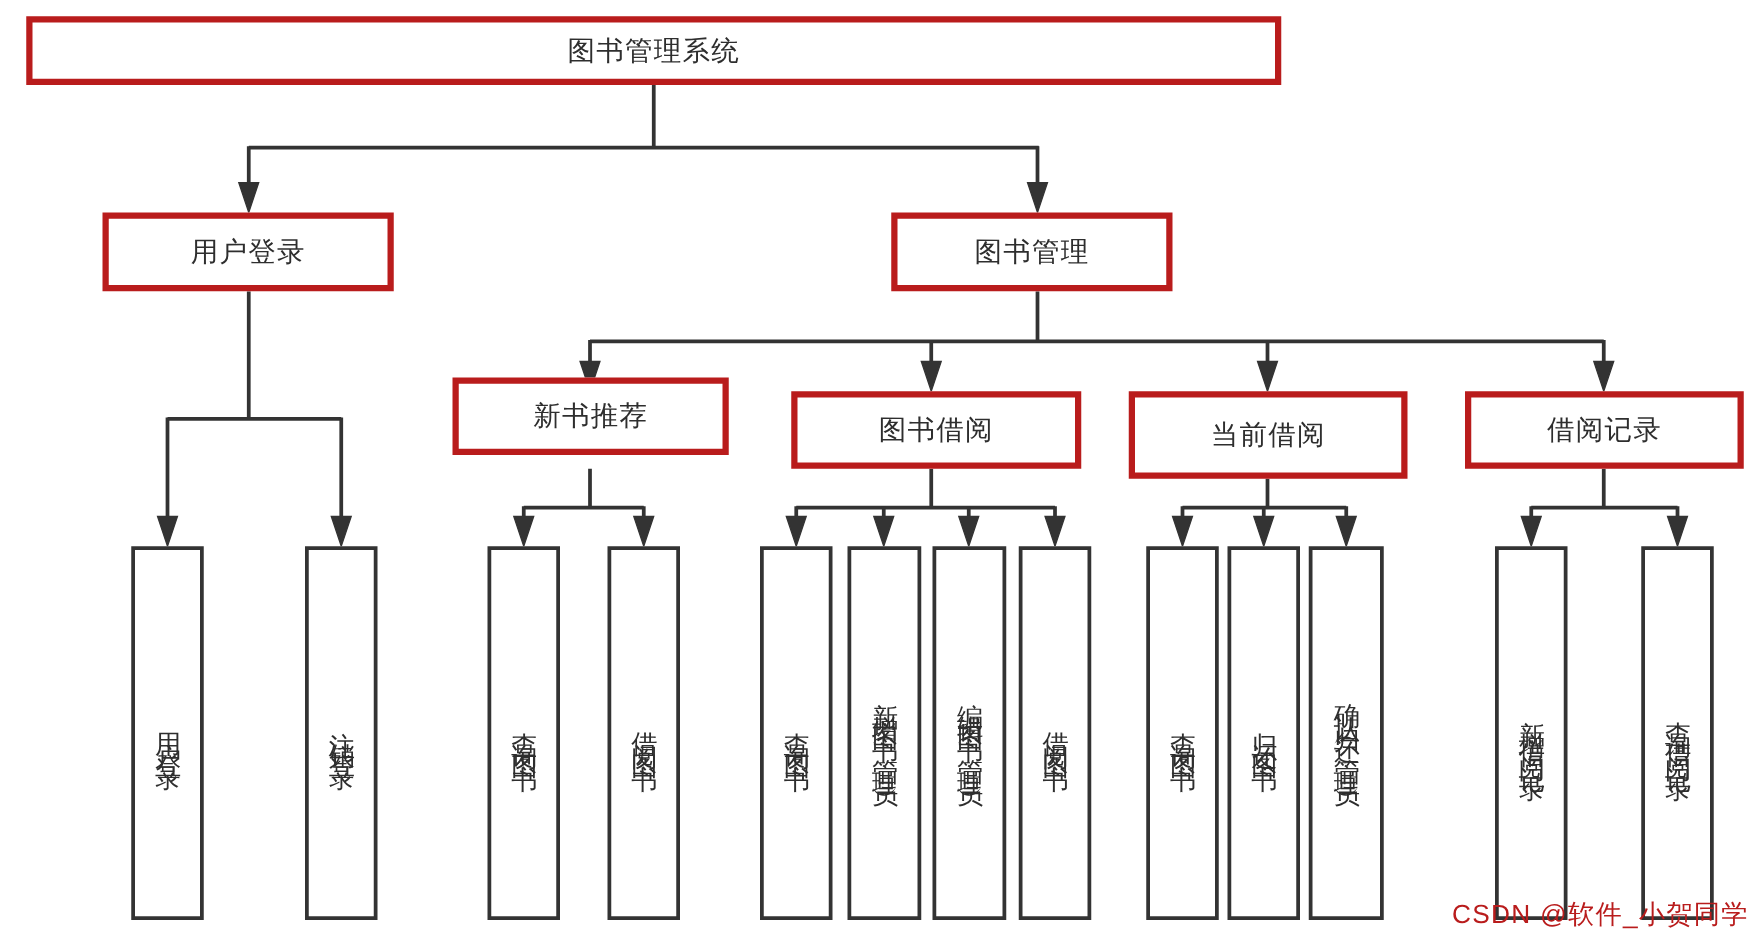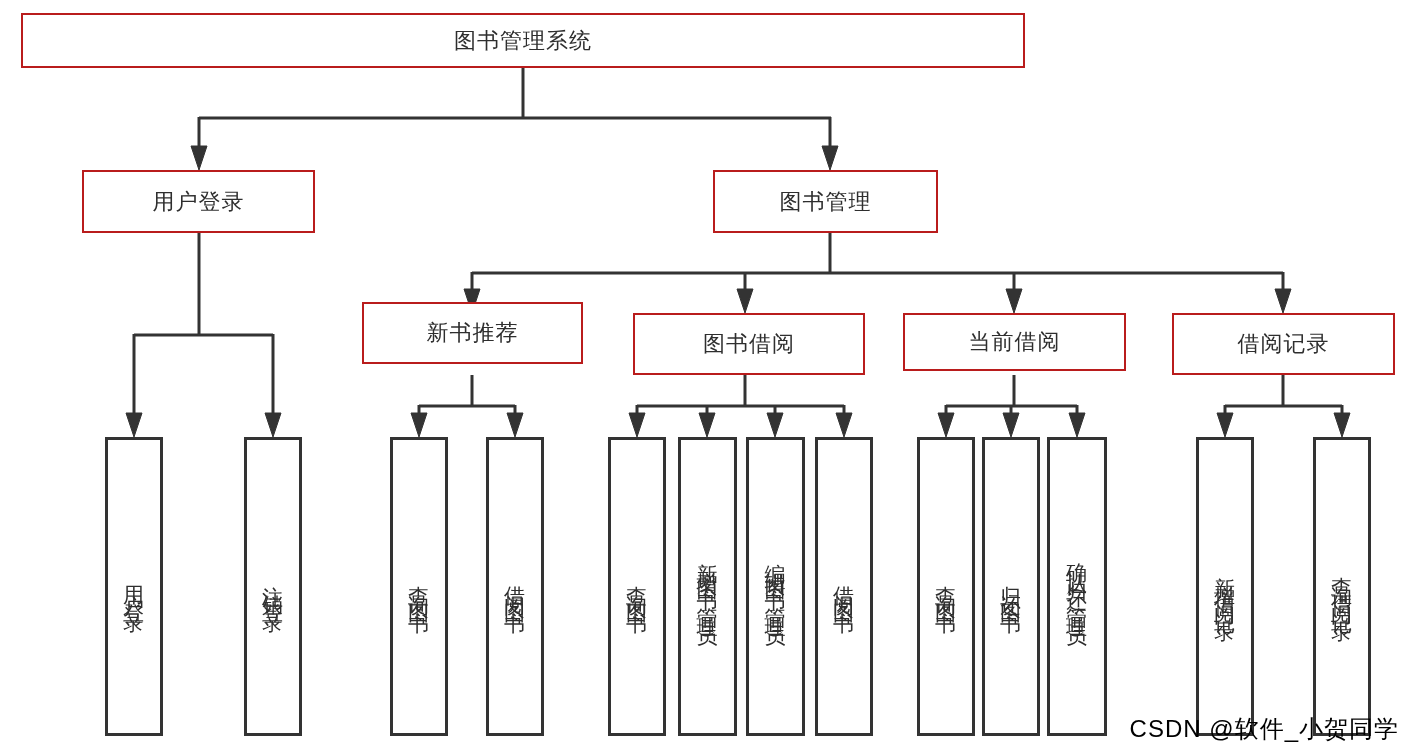--- a/index.html
+++ b/index.html
@@ -18,21 +18,21 @@
   .wires {
     position: absolute;
     left: 0; top: 0;
     width: 1405px; height: 747px;
   }
   .wires line { stroke: #333333; stroke-width: 3; }
   .wires polygon { fill: #333333; stroke: #333333; }
   .node {
     position: absolute;
     background: #ffffff;
-    border: 2px solid #b91c1c;
+    border: 5px solid #b91c1c;
     display: flex;
     align-items: center;
     justify-content: center;
     font-size: 22px;
     letter-spacing: 1px;
     color: #2e2e2e;
   }
   .vnode {
     position: absolute;
     background: #ffffff;
@@ -47,22 +47,22 @@
     font-size: 21px;
     letter-spacing: 9px;
     line-height: 1;
     color: #2e2e2e;
     white-space: nowrap;
   }
   .watermark {
     position: absolute;
     right: 6px;
     bottom: 2px;
-    font-size: 24px;
-    color: #000000;
+    font-size: 21px;
+    color: #b91c1c;
     letter-spacing: 1px;
     pointer-events: none;
   }
 </style>
 </head>
 <body>
 
 <div class="canvas">
 
   <svg class="wires" width="1405" height="747" viewBox="0 0 1405 747" aria-hidden="true">
@@ -127,21 +127,21 @@
     <polygon points="1334,413 1350,413 1342,437"></polygon>
   </svg>
 
   <div class="node" style="left:21px; top:13px; width:1004px; height:55px;">图书管理系统</div>
 
   <div class="node" style="left:82px; top:170px; width:233px; height:63px;">用户登录</div>
   <div class="node" style="left:713px; top:170px; width:225px; height:63px;">图书管理</div>
 
   <div class="node" style="left:362px; top:302px; width:221px; height:62px;">新书推荐</div>
   <div class="node" style="left:633px; top:313px; width:232px; height:62px;">图书借阅</div>
-  <div class="node" style="left:903px; top:313px; width:223px; height:58px;">当前借阅</div>
+  <div class="node" style="left:903px; top:313px; width:223px; height:70px;">当前借阅</div>
   <div class="node" style="left:1172px; top:313px; width:223px; height:62px;">借阅记录</div>
 
   <div class="vnode" style="left:105px; top:437px; width:58px; height:299px;">
     <span class="vtext">用户登录</span>
   </div>
   <div class="vnode" style="left:244px; top:437px; width:58px; height:299px;">
     <span class="vtext">注销登录</span>
   </div>
 
   <div class="vnode" style="left:390px; top:437px; width:58px; height:299px;">

